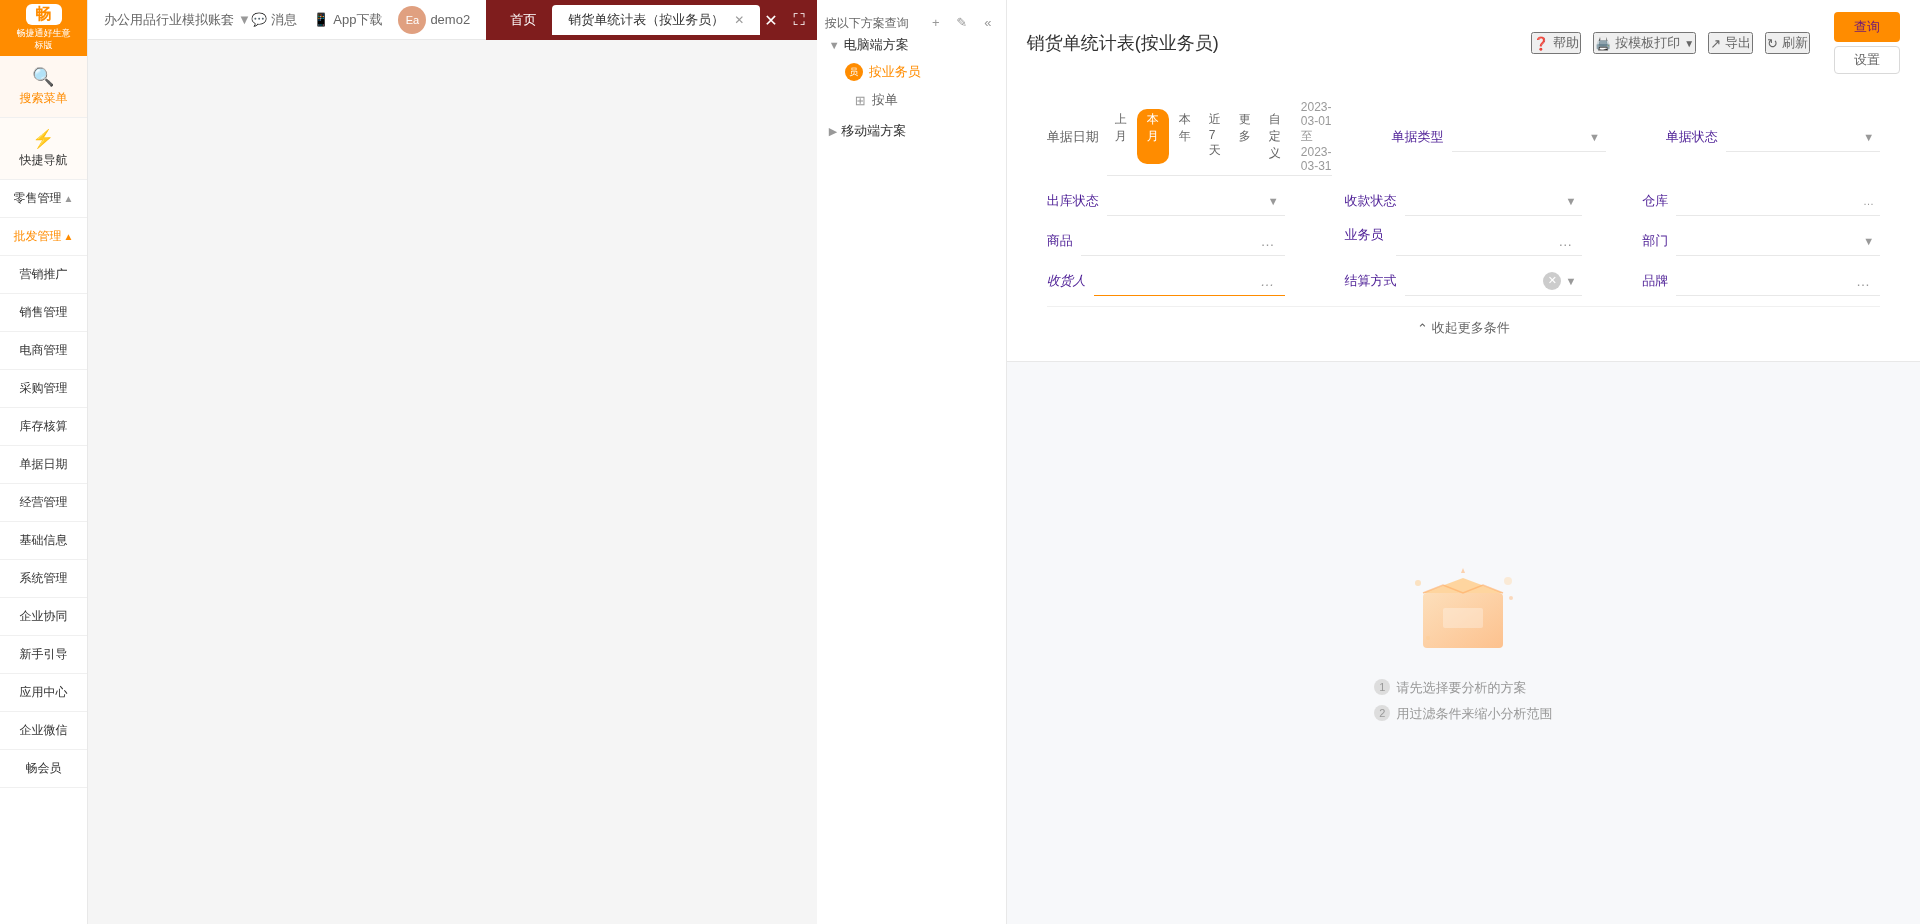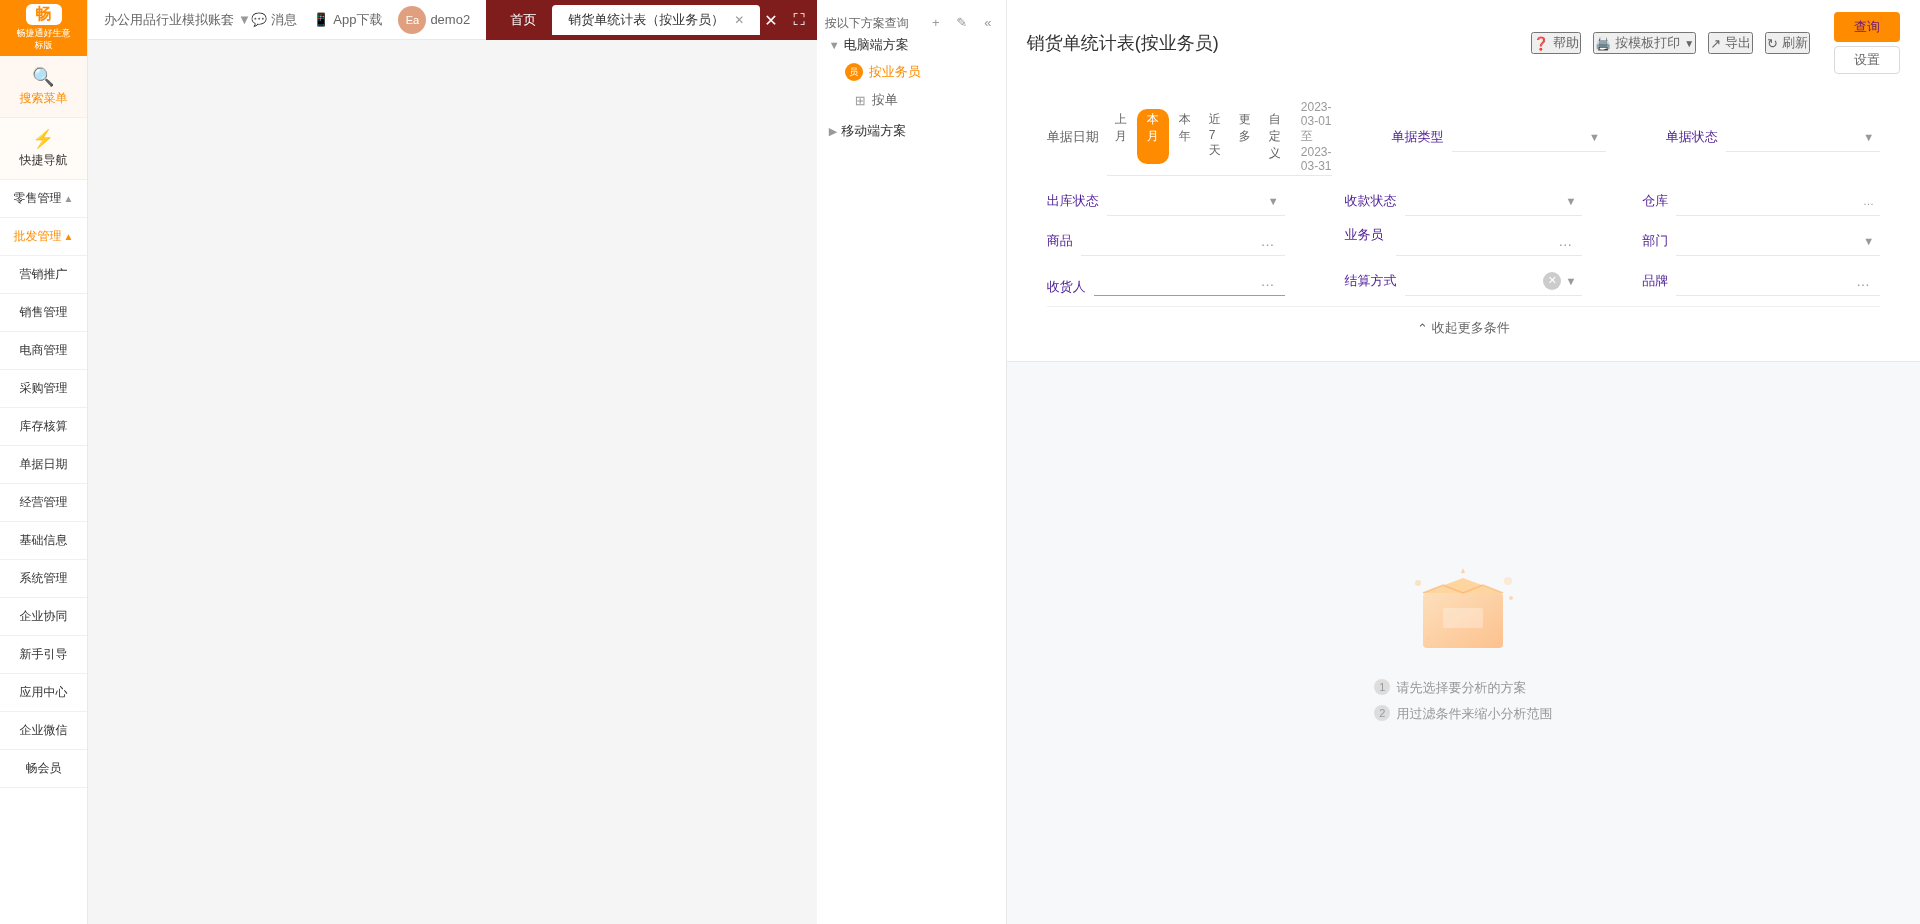--- a/index.html
+++ b/index.html
@@ -411,21 +411,21 @@
             <div style="flex:1;display:flex;align-items:center;gap:4px;">
               <span class="filter-col-label">部门</span>
               <div class="filter-select" style="flex:1;">
                 <span style="color:#ccc;font-size:13px;"></span>
                 <span class="caret">▼</span>
               </div>
             </div>
           </div>
 
           <div class="filter-row">
-            <div style="flex:1;display:flex;align-items:flex-end;gap:4px;">
+            <div style="flex:1;display:flex;align-items:center;gap:4px;font-style:italic;">
               <span class="filter-col-label">收货人</span>
               <div class="filter-field active" style="flex:1;border-bottom:1px solid #ff8c00;">
                 <span style="color:#ccc;font-size:13px;flex:1;"></span>
                 <span class="filter-dots">…</span>
               </div>
             </div>
 
             <div style="width:60px;"></div>
 
             <div style="flex:1;display:flex;align-items:center;gap:4px;">

